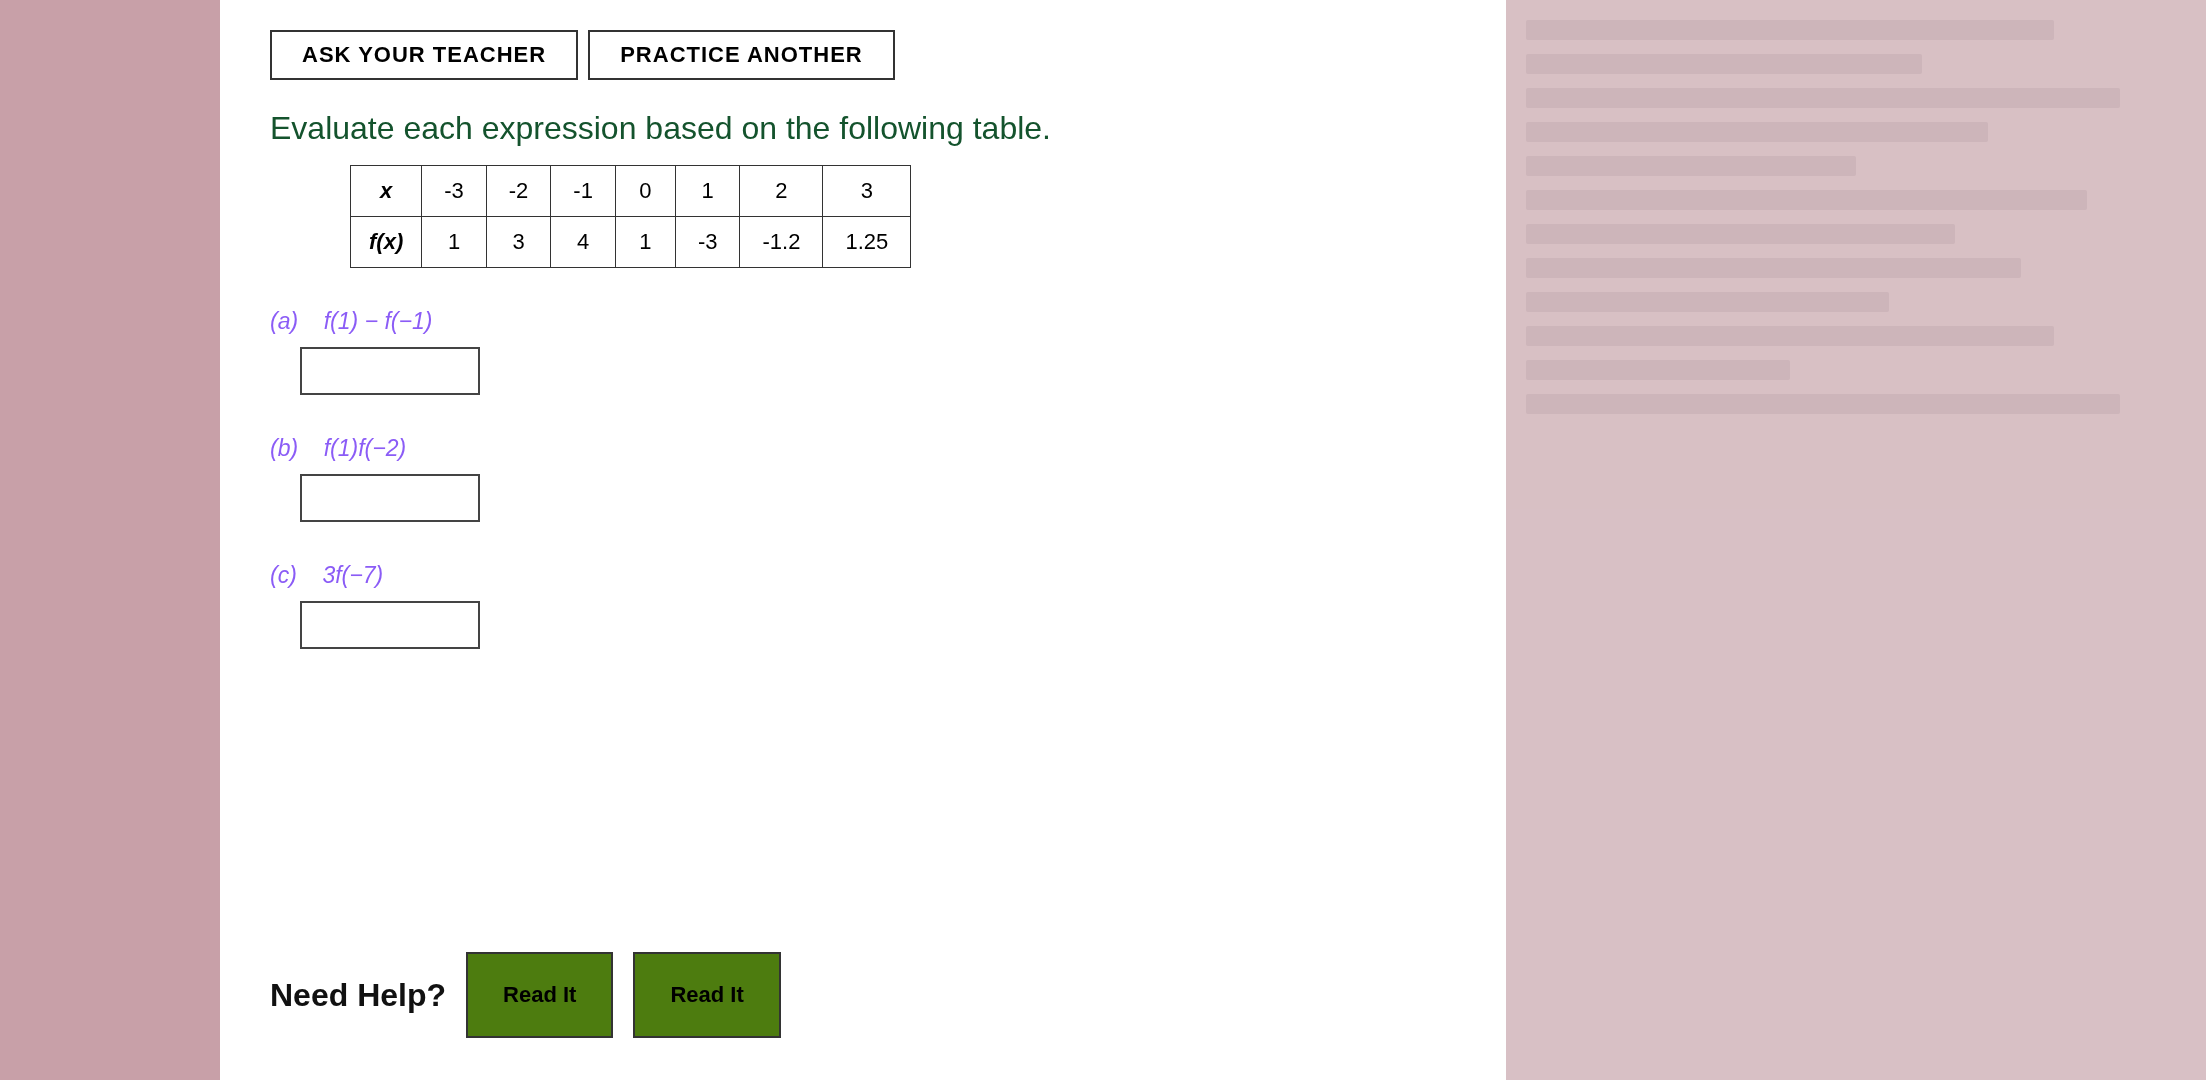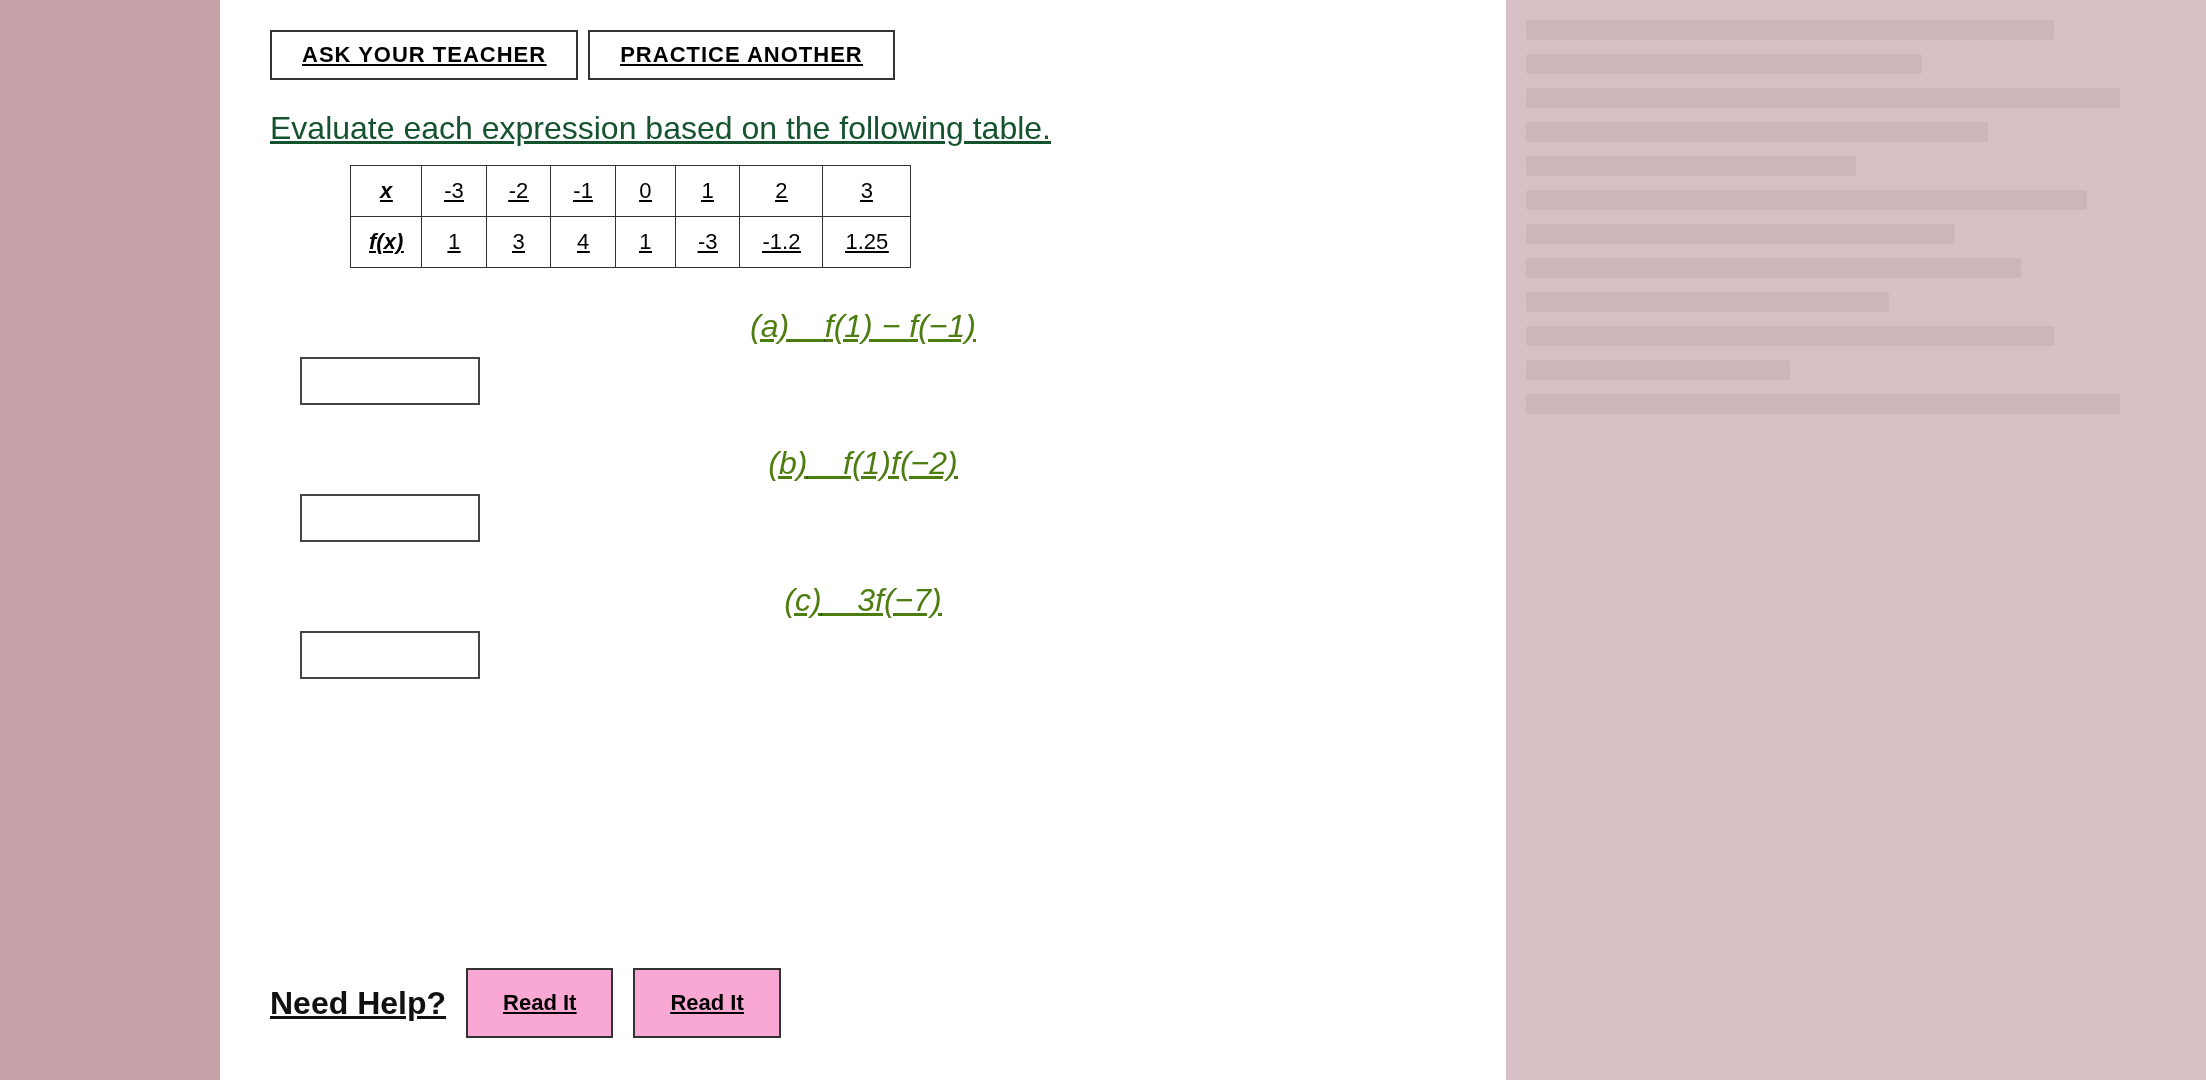--- a/index.html
+++ b/index.html
@@ -1,15 +1,15 @@
 <!DOCTYPE html>
 <html><head>
   <meta charset="utf-8">
   <style>
-    * { box-sizing: border-box; margin: 0; padding: 0; text-decoration: underline; }
+    * { box-sizing: border-box; margin: 0; padding: 0; }
 
     body {
       background: #c8a0a8;
       font-family: Arial, sans-serif;
       width: 2206px;
       height: 1080px;
       overflow: hidden;
       display: flex;
     }
 
@@ -81,24 +81,23 @@
       font-style: italic;
       padding: 12px 18px;
     }
 
     
     .problem {
       margin-bottom: 40px;
     }
 
     .problem-label {
-      font-size: 32px;
+      font-size: 23px;
       margin-bottom: 12px;
-      color: #4d7c0f;
-      text-align: center;
+      color: #8b5cf6;
     }
 
     .problem-label span {
       font-style: italic;
     }
 
     .answer-box {
       border: 2px solid #444;
       width: 180px;
       height: 48px;
@@ -118,22 +117,22 @@
     }
 
     .help-text {
       font-size: 32px;
       font-weight: bold;
       color: #111;
     }
 
     .help-btn {
       border: 2px solid #333;
-      background: #f9a8d4;
-      padding: 20px 35px;
+      background: #4d7c0f;
+      padding: 28px 35px;
       font-size: 22px;
       font-weight: bold;
       cursor: pointer;
     }
 
     
     .ghost-lines {
       padding: 20px;
     }
 

